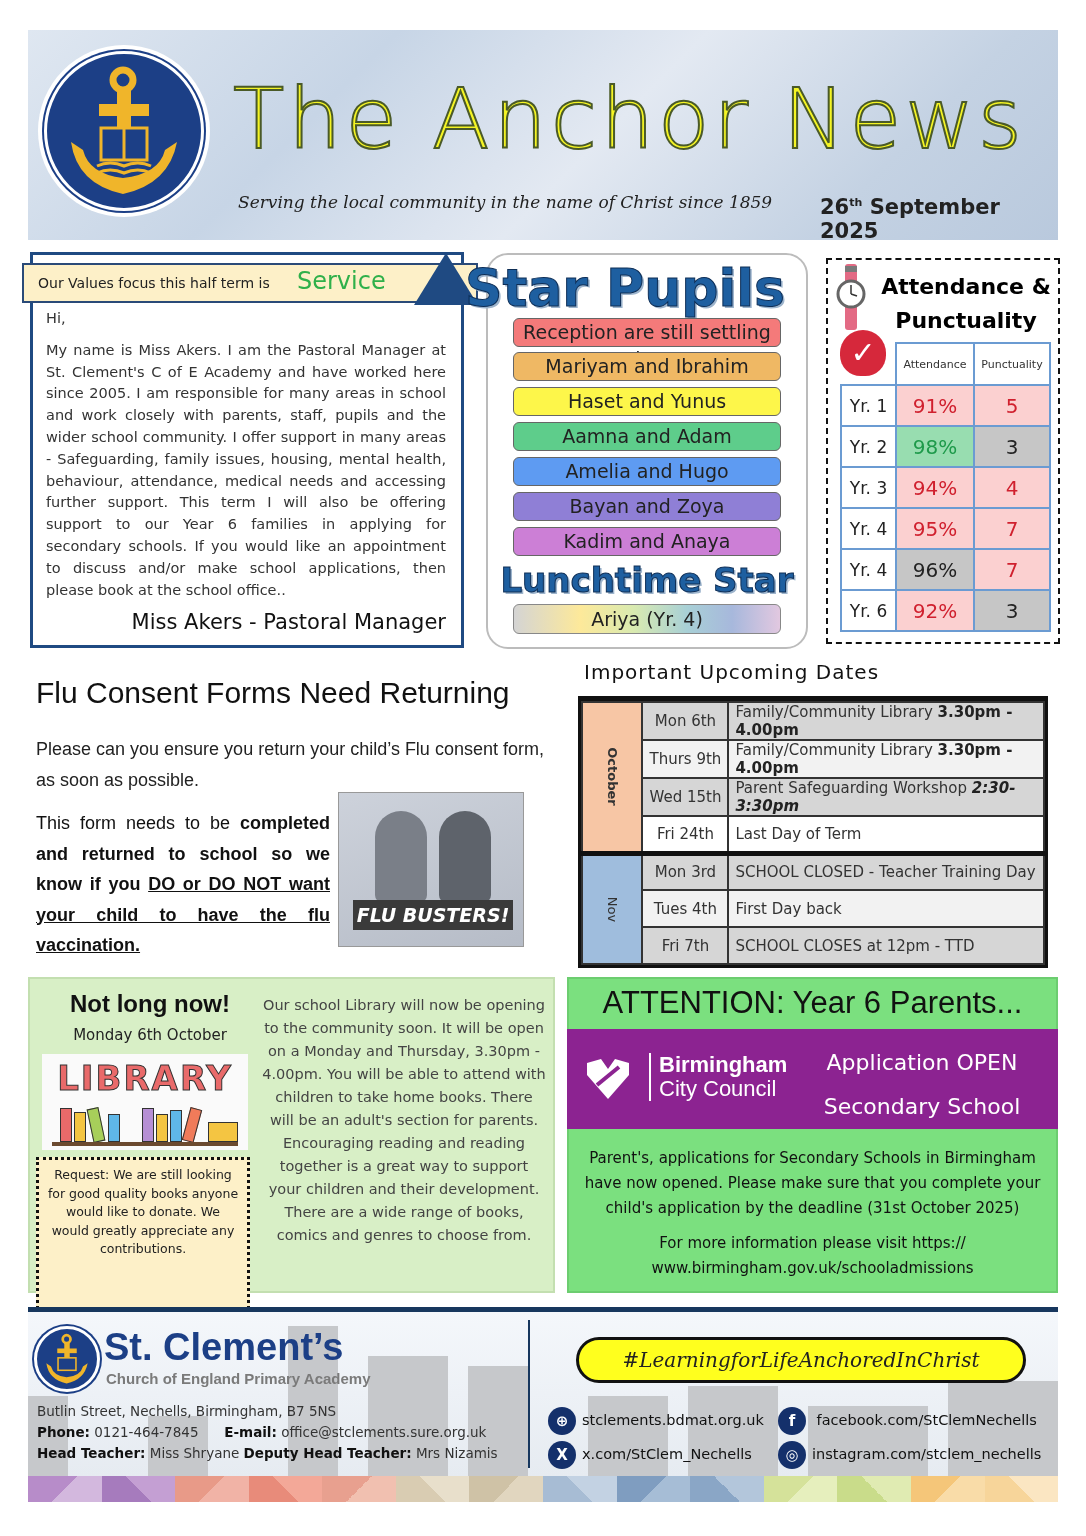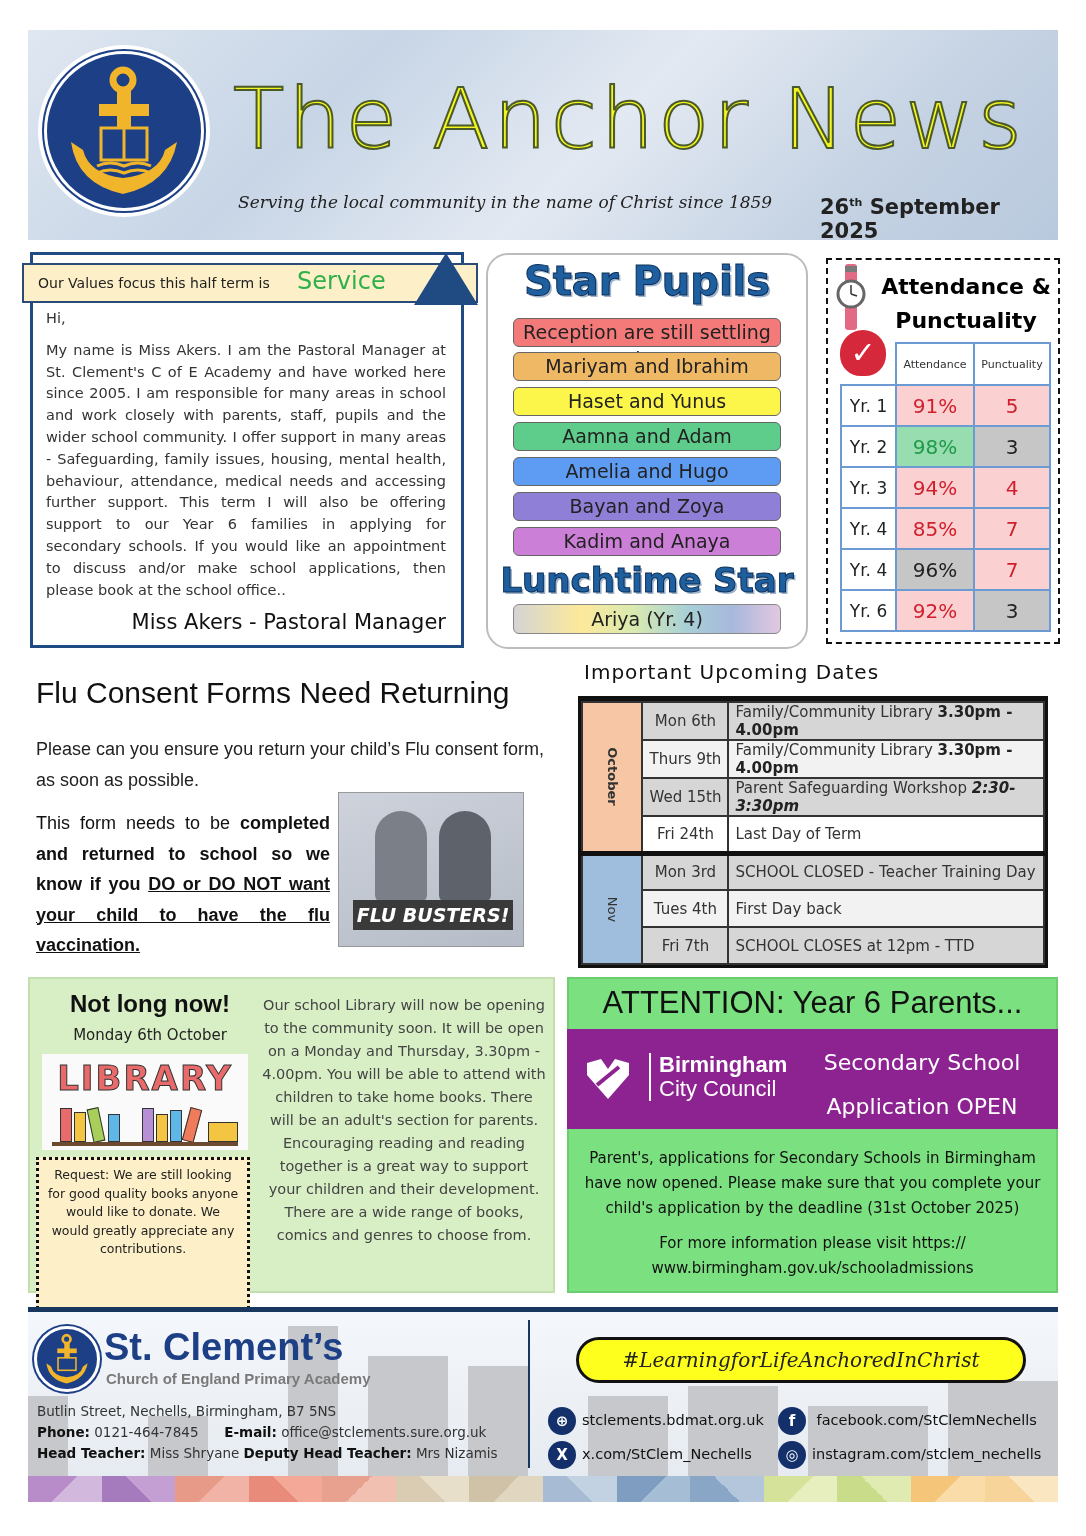--- a/index.html
+++ b/index.html
@@ -21,21 +21,21 @@
   .values-strip { left: 22px; top: 263px; width: 456px; height: 40px; background: #fdf0c8; border: 2px solid #2a4a78; }
   .values-label { position: absolute; left: 14px; top: 10px; font-size: 14px; color: #222; }
   .values-word { position: absolute; left: 273px; top: 2px; font-size: 24px; color: #2fb04a; }
   .values-tri { position: absolute; right: -2px; top: -12px; width: 0; height: 0; border-left: 32px solid transparent; border-right: 32px solid transparent; border-bottom: 52px solid #1f4a82; }
   .letter { left: 46px; top: 308px; width: 400px; font-size: 14.5px; line-height: 21.8px; color: #333; text-align: justify; }
   .letter p { margin-bottom: 10px; }
   .signature { left: 46px; top: 610px; width: 400px; text-align: right; font-size: 21px; color: #111; }
 
   
   .star-panel { left: 486px; top: 253px; width: 322px; height: 396px; border: 2px solid #bcbcbc; border-radius: 22px; background: #fff; }
-  .star-title { left: 486px; top: 258px; width: 322px; text-align: center; font-size: 40px; font-weight: bold; color: #1e5fa0; -webkit-text-stroke: 1px #0d2d55; text-shadow: 2px 2px 0 #9db4cc; }
+  .star-title { left: 464px; top: 258px; width: 322px; text-align: center; font-size: 52px; font-weight: bold; color: #1e5fa0; -webkit-text-stroke: 1px #0d2d55; text-shadow: 2px 2px 0 #9db4cc; }
   .pupil-bar { left: 513px; width: 268px; height: 29px; border: 1px solid #666; border-radius: 6px; text-align: center; font-size: 19px; line-height: 27px; color: #222; }
   .lunch-title { left: 486px; top: 560px; width: 322px; text-align: center; font-size: 34px; font-weight: bold; color: #1e5fa0; -webkit-text-stroke: 1px #0d2d55; text-shadow: 2px 2px 0 #9db4cc; }
   .lunch-bar { left: 513px; top: 604px; width: 268px; height: 30px; border: 1px solid #888; border-radius: 6px; text-align: center; font-size: 19px; line-height: 28px; color: #222;
     background: linear-gradient(90deg, #d4d4d4 0%, #fde99a 25%, #d9eab0 45%, #a8d0d6 65%, #a7b8dc 82%, #e2c8e0 100%); }
 
   
   .att-box { left: 826px; top: 258px; width: 234px; height: 386px; border: 2px dashed #111; }
   .att-title { left: 880px; top: 270px; width: 172px; text-align: center; font-size: 22px; font-weight: bold; line-height: 34px; color: #000; }
   .watch-icon { left: 836px; top: 264px; width: 30px; height: 66px; }
   .apple-icon { left: 840px; top: 330px; width: 46px; height: 46px; border-radius: 50% 50% 45% 45%; background: #d6283b; color: #fff; font-size: 30px; text-align: center; line-height: 46px; }
@@ -194,21 +194,21 @@
     <td class="c-a green">98%</td>
     <td class="c-p grey">3</td>
   </tr>
   <tr>
     <td class="yr">Yr. 3</td>
     <td class="c-a red">94%</td>
     <td class="c-p red">4</td>
   </tr>
   <tr>
     <td class="yr">Yr. 4</td>
-    <td class="c-a red">85%</td>
+    <td class="c-a red">95%</td>
     <td class="c-p red">7</td>
   </tr>
   <tr>
     <td class="yr">Yr. 4</td>
     <td class="c-a grey">96%</td>
     <td class="c-p red">7</td>
   </tr>
   <tr>
     <td class="yr">Yr. 6</td>
     <td class="c-a red">92%</td>
@@ -288,22 +288,22 @@
 <div class="abs att6-purple">
   <svg class="bcc-heart" viewBox="0 0 50 46">
     <path d="M4 8 L18 4 L25 14 L32 4 L46 8 L46 20 L25 44 L4 20 Z" fill="#fff"></path>
     <path d="M14 30 L36 12" stroke="#8c2391" stroke-width="4"></path>
   </svg>
   <div class="bcc-name">
     <b>Birmingham</b>
     <span>City Council</span>
   </div>
   <div class="sec-text">
+    <div>Application OPEN</div>
     <div>Secondary School</div>
-    <div>Application OPEN</div>
   </div>
 </div>
 <div class="abs att6-body">Parent's, applications for Secondary Schools in Birmingham have now opened.  Please make sure that you complete your child's application by the deadline (31st October 2025)</div>
 <div class="abs att6-link">For more information please visit https:// www.birmingham.gov.uk/schooladmissions</div>
 
 <div class="abs foot-line"></div>
 <div class="abs foot-bg">
   <div class="skyline" style="left:0;width:40px;height:80px"></div>
   <div class="skyline" style="left:120px;width:60px;height:60px"></div>
   <div class="skyline" style="left:260px;width:50px;height:150px"></div>

